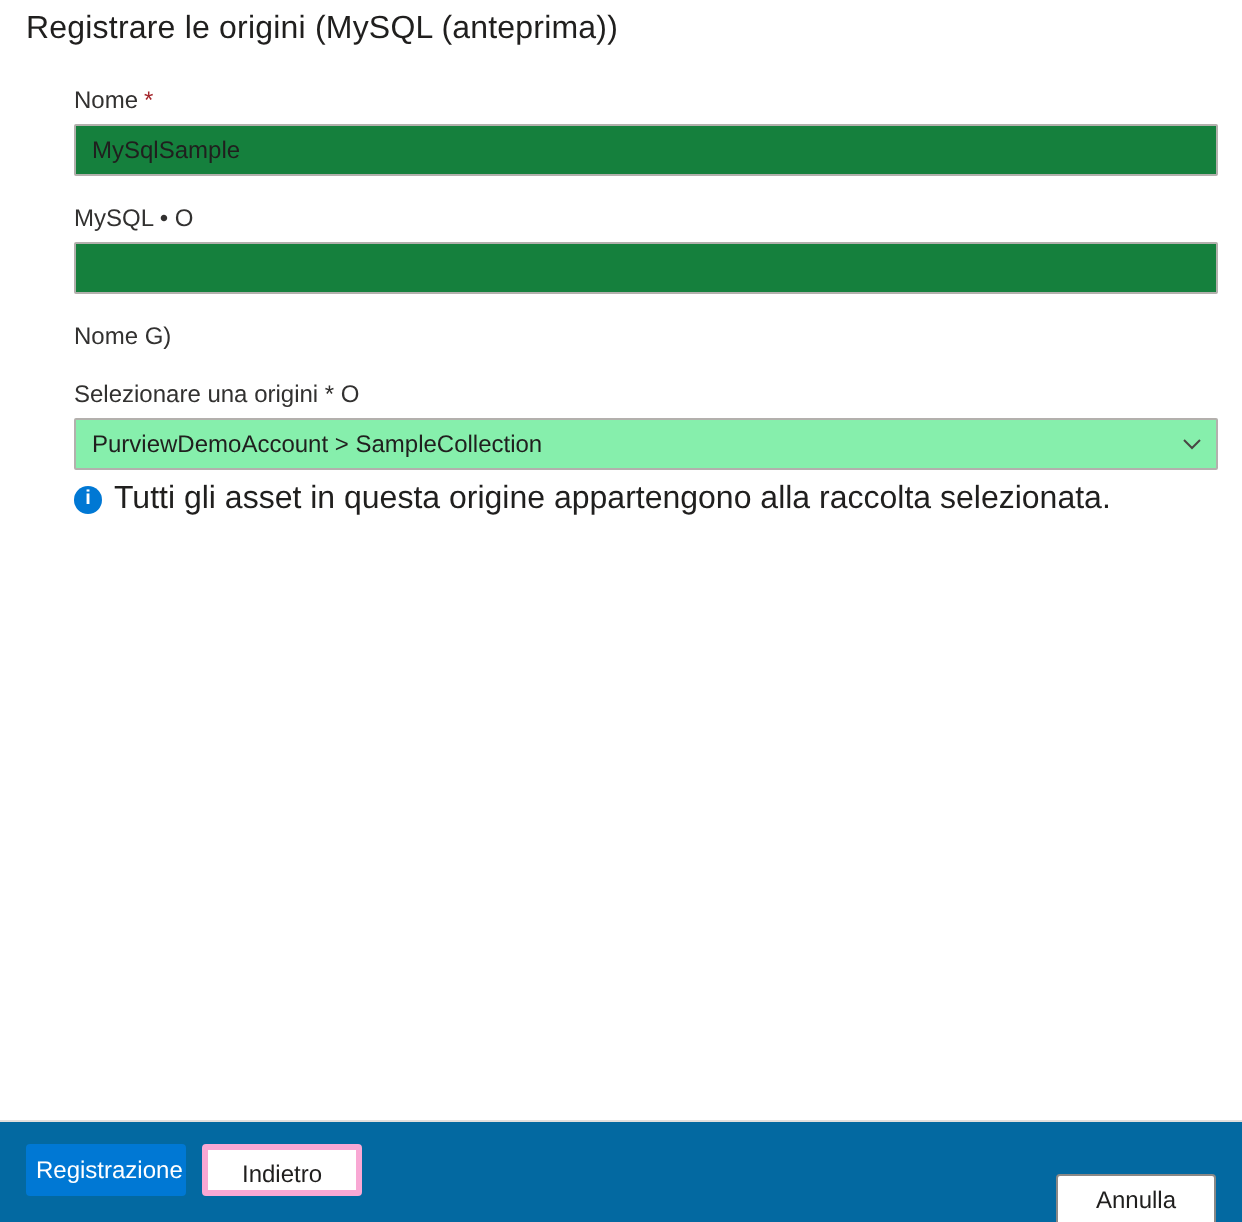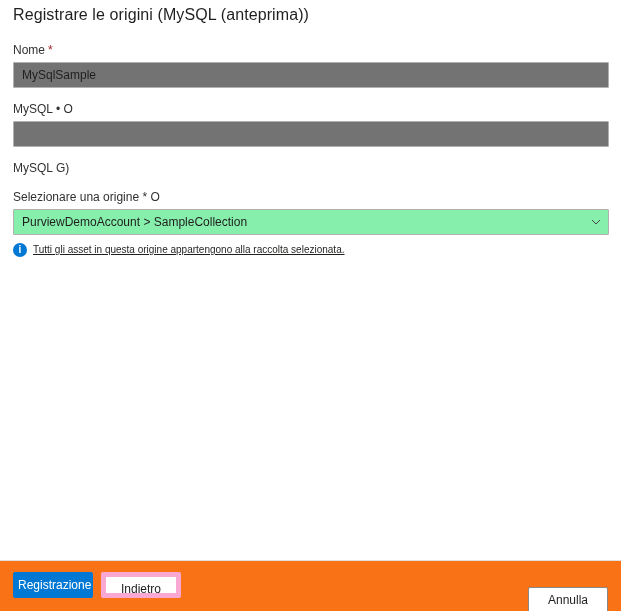--- a/index.html
+++ b/index.html
@@ -32,40 +32,41 @@
     letter-spacing: 0.1px;
   }
   .form {
     position: absolute;
     top: 42px;
     left: 13px;
     width: 596px;
   }
   .field {
     margin-bottom: 13px;
+    margin-left: 24px;
   }
   .field-label {
     display: block;
     font-size: 12px;
     color: #323130;
     margin-bottom: 4px;
     line-height: 16px;
   }
   .req {
     color: #a4262c;
     font-size: 12px;
     margin-left: 3px;
   }
   .text-input {
     box-sizing: border-box;
     width: 100%;
     height: 26px;
     border: 1px solid #b3b0ad;
     border-radius: 1px;
-    background: #737373;
+    background: #15803d;
     padding: 0 8px;
     font-family: "Liberation Sans", sans-serif;
     font-size: 12px;
     color: #201f1e;
     outline: none;
   }
   .text-input::placeholder {
     color: #a19f9d;
   }
   .select-wrap {
@@ -111,33 +112,32 @@
     border-radius: 50%;
     background: #0078d4;
     color: #ffffff;
     font-size: 10px;
     line-height: 14px;
     text-align: center;
     font-weight: bold;
     margin-top: 1px;
   }
   .hint-text {
-    font-size: 10px;
+    font-size: 16px;
     color: #201f1e;
     line-height: 16px;
-    text-decoration: underline;
   }
   .footer {
     position: absolute;
     left: 0;
     right: 0;
     bottom: 0;
     height: 50px;
     border-top: 1px solid #e1dfdd;
-    background: #f97316;
+    background: #0369a1;
   }
   .footer-left {
     position: absolute;
     left: 13px;
     top: 11px;
     display: flex;
     gap: 8px;
   }
   .footer-right {
     position: absolute;
@@ -160,21 +160,21 @@
   }
   .btn-primary {
     background: #0078d4;
     border: 1px solid #0078d4;
     color: #ffffff;
     width: 80px;
     padding: 0 4px;
   }
   .btn-default {
     background: #ffffff;
-    border: 5px solid #f9a8d4;
+    border: 3px solid #f9a8d4;
     color: #201f1e;
   }
   .btn-cancel {
     background: #ffffff;
     border: 1px solid #8a8886;
     color: #201f1e;
     width: 80px;
   }
 </style>
 </head>
@@ -192,25 +192,25 @@
       </label>
       <input class="text-input" type="text" value="MySqlSample" style="">
     </div>
 
     <div class="field">
       <label class="field-label">MySQL • O</label>
       <input class="text-input" type="text" value="" style="">
     </div>
 
     <div class="field">
-      <label class="field-label">MySQL G)</label>
+      <label class="field-label">Nome G)</label>
     </div>
 
     <div class="field" style="margin-bottom:0;">
-      <label class="field-label">Selezionare una origine * O</label>
+      <label class="field-label">Selezionare una origini * O</label>
       <div class="select-wrap">
         <div class="select-box">PurviewDemoAccount &gt; SampleCollection</div>
         <div class="select-arrow">
           <svg width="10" height="10" viewBox="0 0 10 10" aria-hidden="true">
             <path d="M1 3 L5 7 L9 3" fill="none" stroke="#484644" stroke-width="1"></path>
           </svg>
         </div>
       </div>
       <div class="hint-row">
         <div class="hint-icon">i</div>

